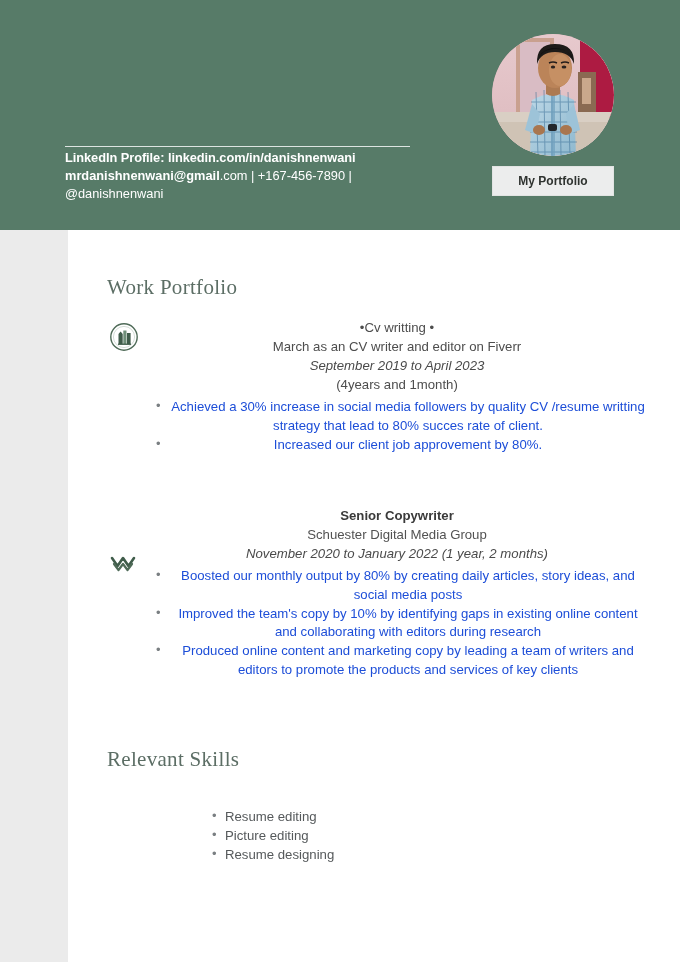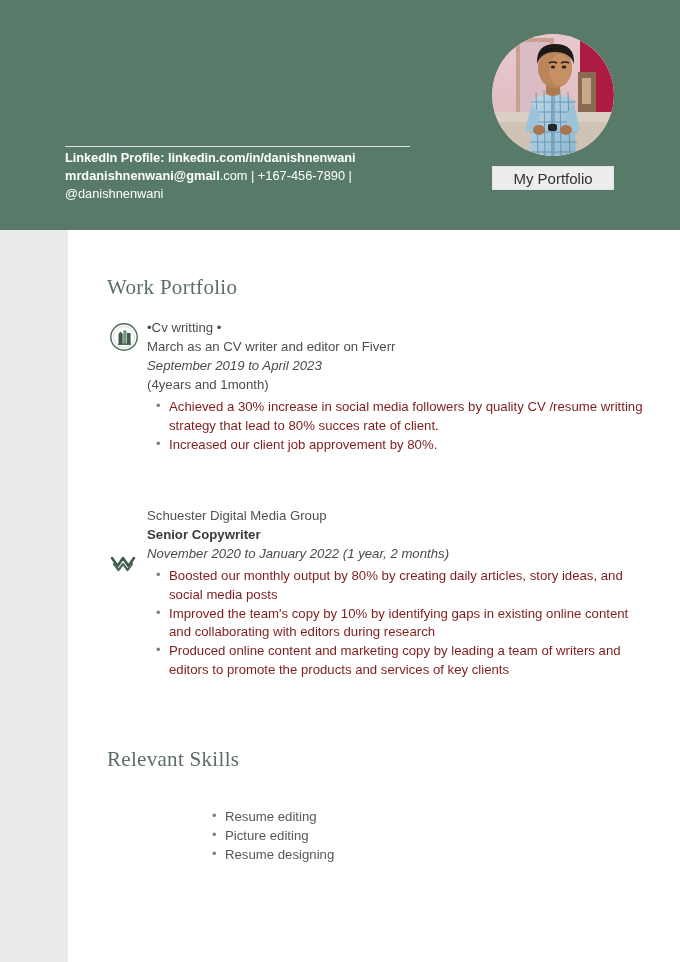--- a/index.html
+++ b/index.html
@@ -110,26 +110,26 @@
     background: #d8b3b8;
   }
   #avatar svg { display: block; }
 
   
   #portfolio-btn {
     position: absolute;
     left: 492px;
     top: 166px;
     width: 122px;
-    height: 24px;
+    height: 30px;
     background: #eceded;
     border: 1px solid #e2e4e3;
     color: #2f3330;
-    font-size: 15px;
-    font-weight: 400;
+    font-size: 12px;
+    font-weight: 700;
     display: flex;
     align-items: center;
     justify-content: center;
     box-sizing: border-box;
     cursor: pointer;
   }
 
   
   #content {
     position: absolute;
@@ -151,20 +151,21 @@
   }
 
   #work-title  { position: absolute; left: 39px; top: 45px; }
   #skills-title{ position: absolute; left: 39px; top: 517px; }
 
   
   .job {
     position: absolute;
     left: 39px;
     width: 540px;
+    text-align: center;
   }
   #job-0 { top: 88px; }
   #job-1 { top: 276px; }
 
   .job-icon {
     position: absolute;
     left: 0;
     width: 34px;
     height: 34px;
     display: flex;
@@ -203,21 +204,21 @@
 
   ul.job-bullets {
     margin: 4px 0 0 0;
     padding-left: 22px;
     list-style: none;
   }
   ul.job-bullets li {
     position: relative;
     font-size: 13.2px;
     line-height: 18.8px;
-    color: #7f1d1d;
+    color: #1d4ed8;
     margin-bottom: 0px;
     padding-left: 0;
   }
   ul.job-bullets li::before {
     content: "•";
     position: absolute;
     left: -13px;
     top: -1px;
     font-size: 13px;
     color: #7a7f82;
@@ -372,22 +373,22 @@
     </div>
 
     <div class="job" id="job-1">
       <div class="job-icon">
         <svg width="30" height="24" viewBox="0 0 30 24">
           <path d="M3 7 L8.5 15 L14 7 L19.5 15 L25 7" fill="none" stroke="#3f5c4a" stroke-width="2.6" stroke-linecap="round" stroke-linejoin="round"></path>
           <path d="M5 13 L9.5 19 L14 13 L18.5 19 L23 13" fill="none" stroke="#4f6b58" stroke-width="2.2" stroke-linecap="round" stroke-linejoin="round"></path>
         </svg>
       </div>
       <div class="job-body">
+        <div class="job-line role">Senior Copywriter</div>
         <div class="job-line company">Schuester Digital Media Group</div>
-        <div class="job-line role">Senior Copywriter</div>
         <div class="job-line dates">November 2020 to January 2022 (1 year, 2 months)</div>
         <ul class="job-bullets">
           <li>Boosted our monthly output by 80% by creating daily articles, story ideas, and social media posts</li>
           <li>Improved the team's copy by 10% by identifying gaps in existing online content and collaborating with editors during research</li>
           <li>Produced online content and marketing copy by leading a team of writers and editors to promote the products and services of key clients</li>
         </ul>
       </div>
     </div>
 
     <div class="section-title" id="skills-title">Relevant Skills</div>

